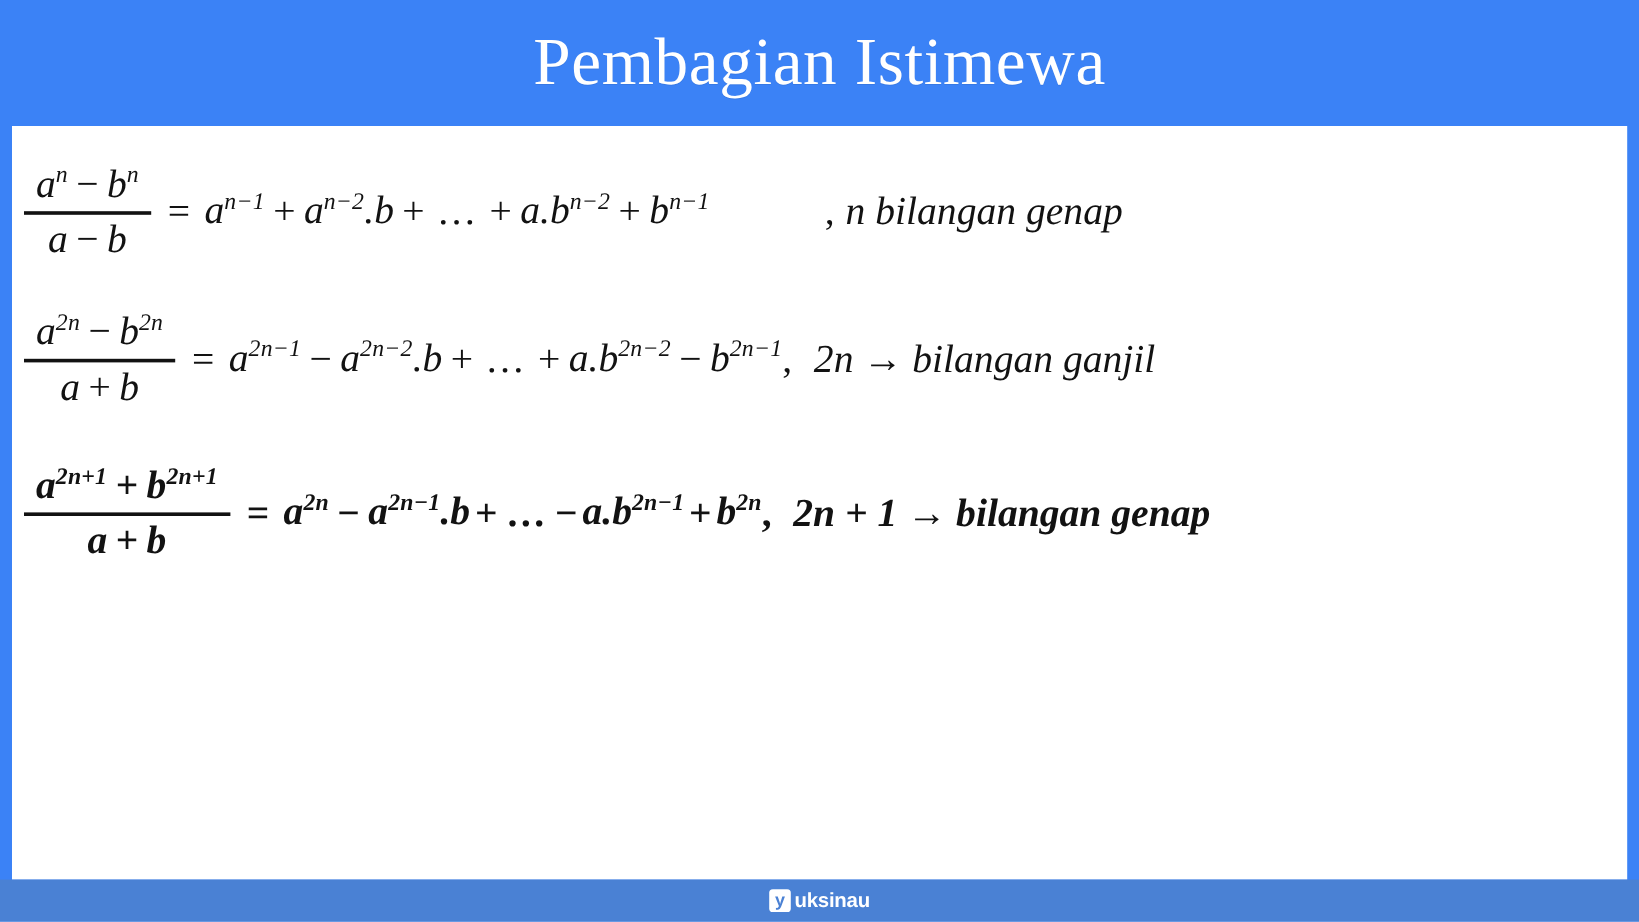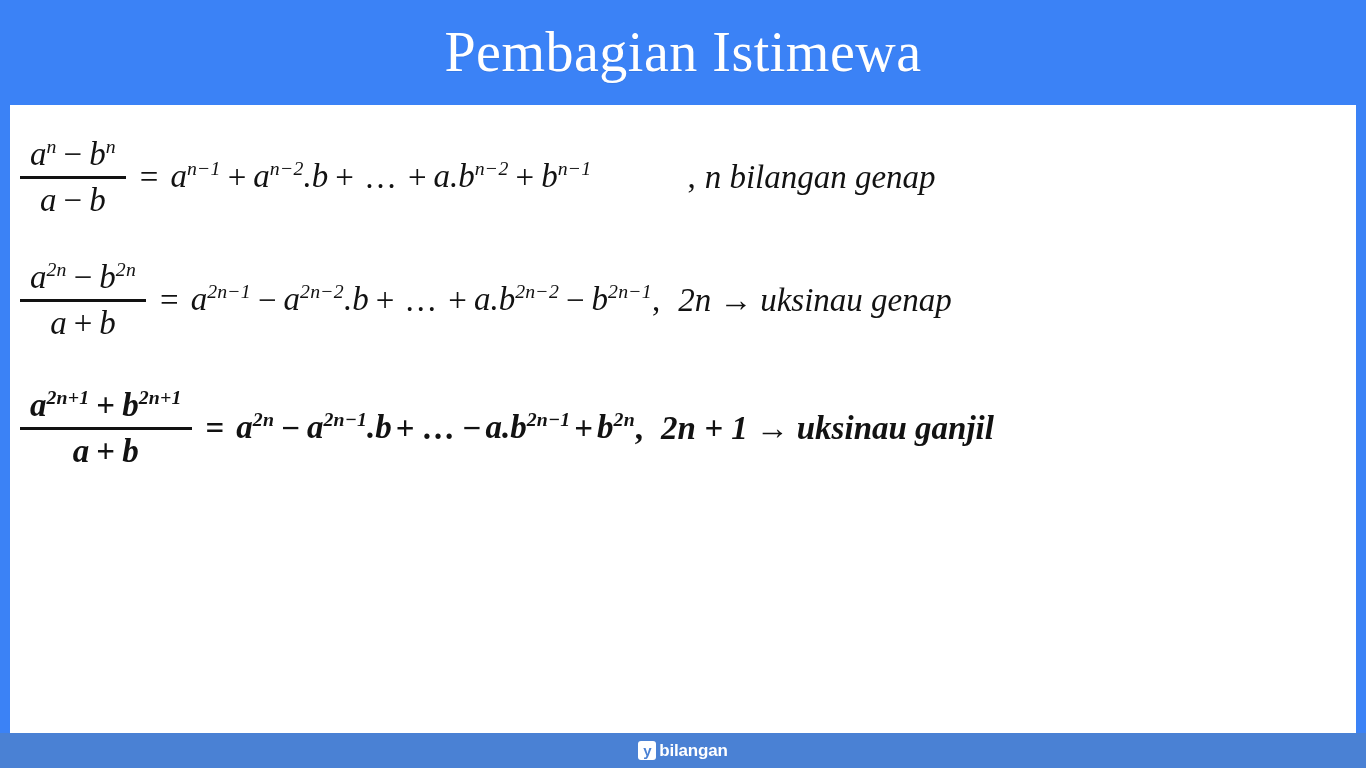--- a/index.html
+++ b/index.html
@@ -222,44 +222,44 @@
       <span class="eqsign">=</span>
       <span class="m"><span>a</span><sup>2n−1</sup></span>
       <span class="op">−</span>
       <span class="m"><span>a</span><sup>2n−2</sup><span>.b</span></span>
       <span class="op">+</span>
       <span class="dots">…</span>
       <span class="op">+</span>
       <span class="m"><span>a.</span><span>b</span><sup>2n−2</sup></span>
       <span class="op">−</span>
       <span class="m"><span>b</span><sup>2n−1</sup></span>
-      <span class="note"><span class="comma">,</span><span class="gap-md"></span><span>2n</span><span class="arrow">→</span><span>uksinau genap</span></span>
+      <span class="note"><span class="comma">,</span><span class="gap-md"></span><span>2n</span><span class="arrow">→</span><span>bilangan ganjil</span></span>
     </div>
 
     <div class="eq-row r3">
       <span class="frac">
         <span class="num"><span class="m"><span>a</span><sup>2n+1</sup></span><span class="op">+</span><span class="m"><span>b</span><sup>2n+1</sup></span></span>
         <span class="bar"></span>
         <span class="den"><span class="m">a</span><span class="op">+</span><span class="m">b</span></span>
       </span>
       <span class="eqsign">=</span>
       <span class="m"><span>a</span><sup>2n</sup></span>
       <span class="op">−</span>
       <span class="m"><span>a</span><sup>2n−1</sup><span>.b</span></span>
       <span class="op tight">+</span>
       <span class="dots">…</span>
       <span class="op tight">−</span>
       <span class="m"><span>a.</span><span>b</span><sup>2n−1</sup></span>
       <span class="op tight">+</span>
       <span class="m"><span>b</span><sup>2n</sup></span>
-      <span class="note"><span class="comma">,</span><span class="gap-md"></span><span>2n + 1</span><span class="arrow">→</span><span>uksinau ganjil</span></span>
+      <span class="note"><span class="comma">,</span><span class="gap-md"></span><span>2n + 1</span><span class="arrow">→</span><span>bilangan genap</span></span>
     </div>
 
   </div>
 
   <div class="footer">
     <div class="logo">
       <span class="logo-mark">y</span>
-      <span class="logo-text">bilangan</span>
+      <span class="logo-text">uksinau</span>
     </div>
   </div>
 
 </div>
 
 </body></html>

